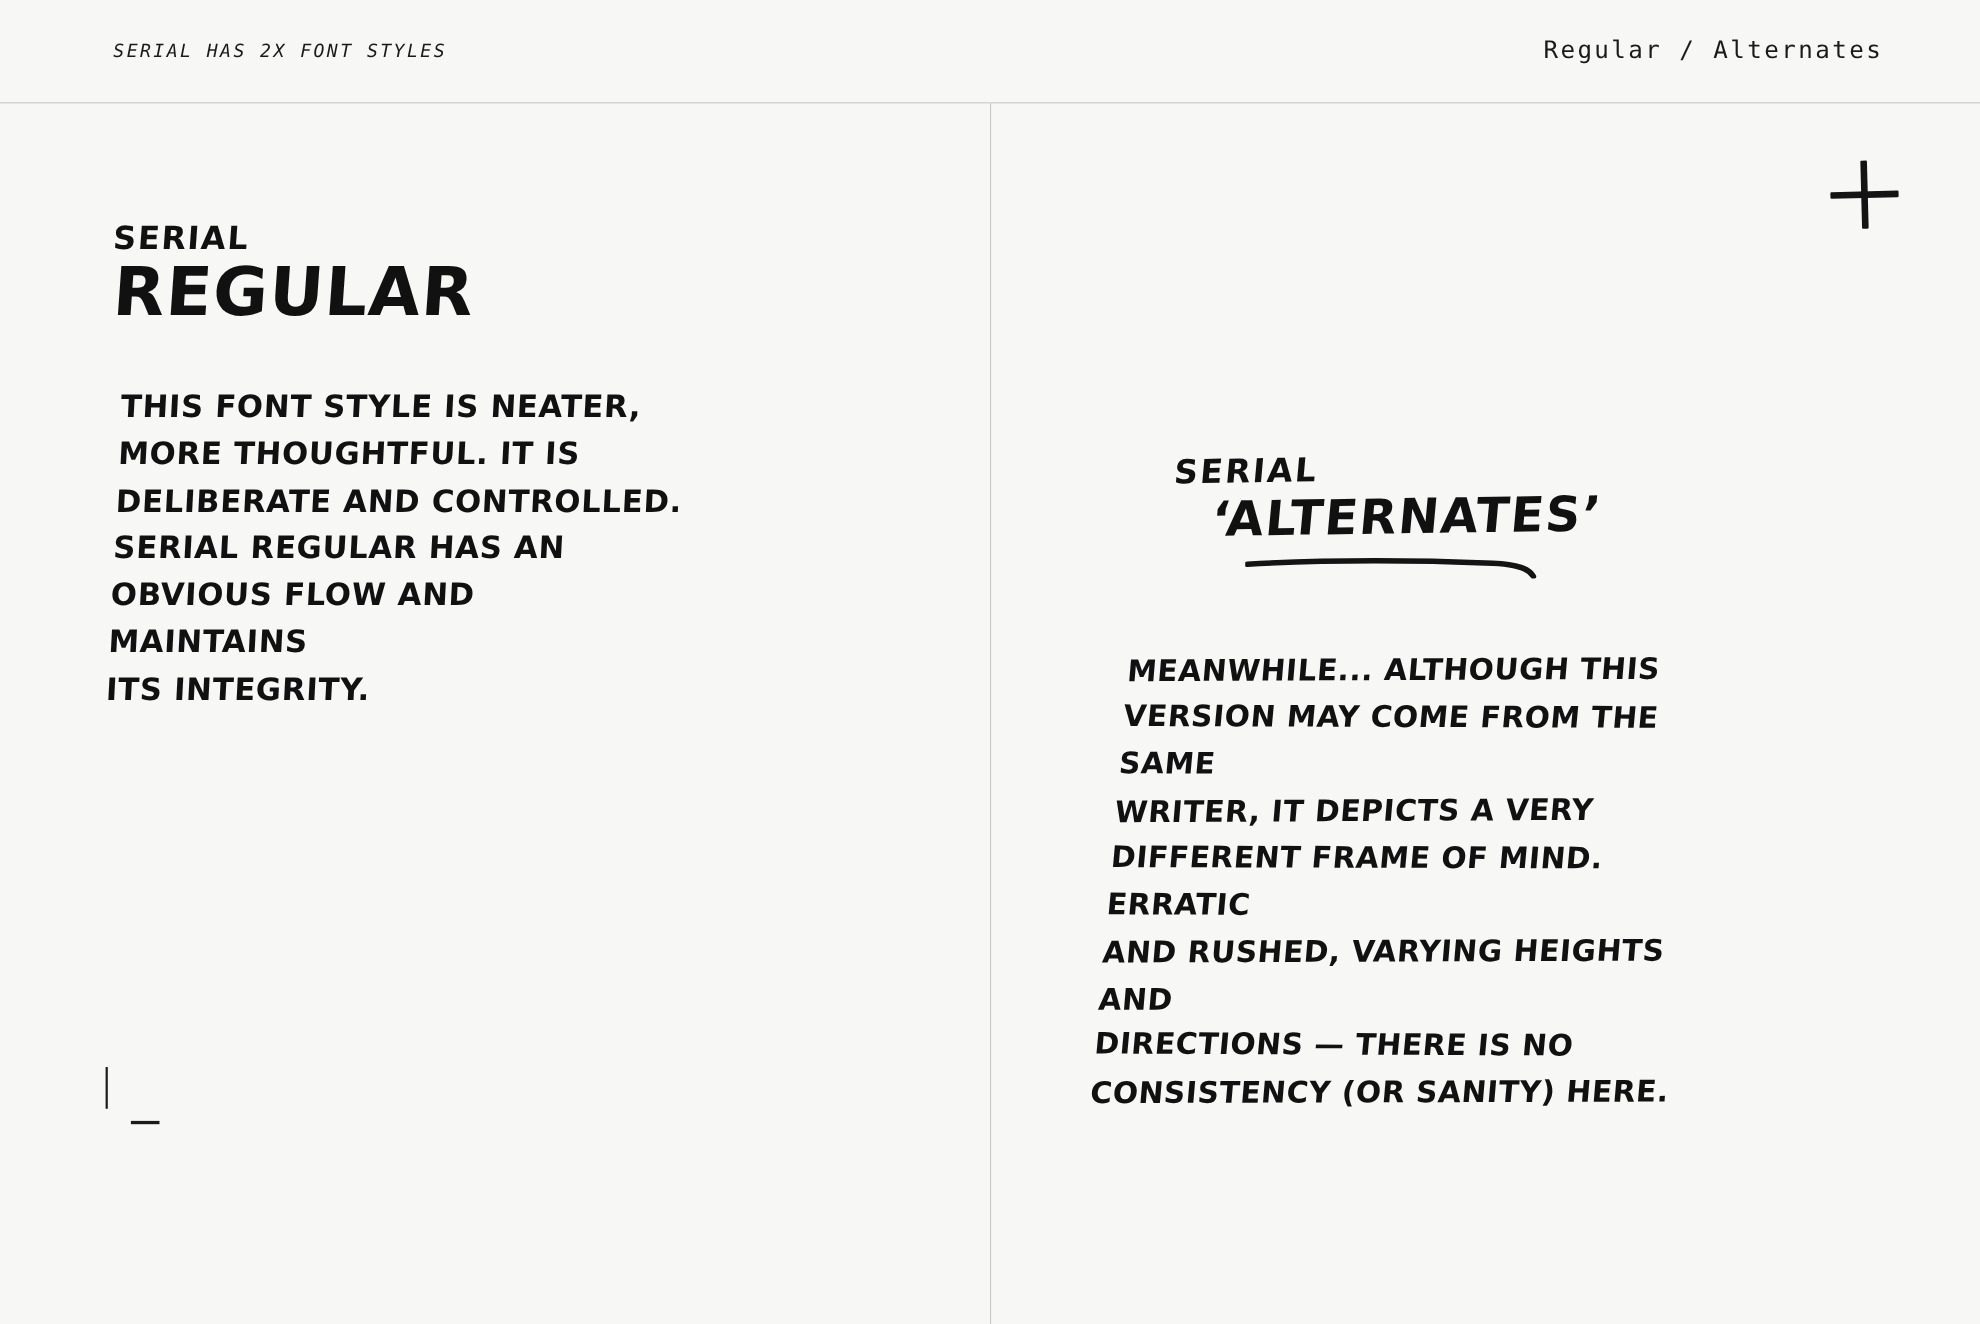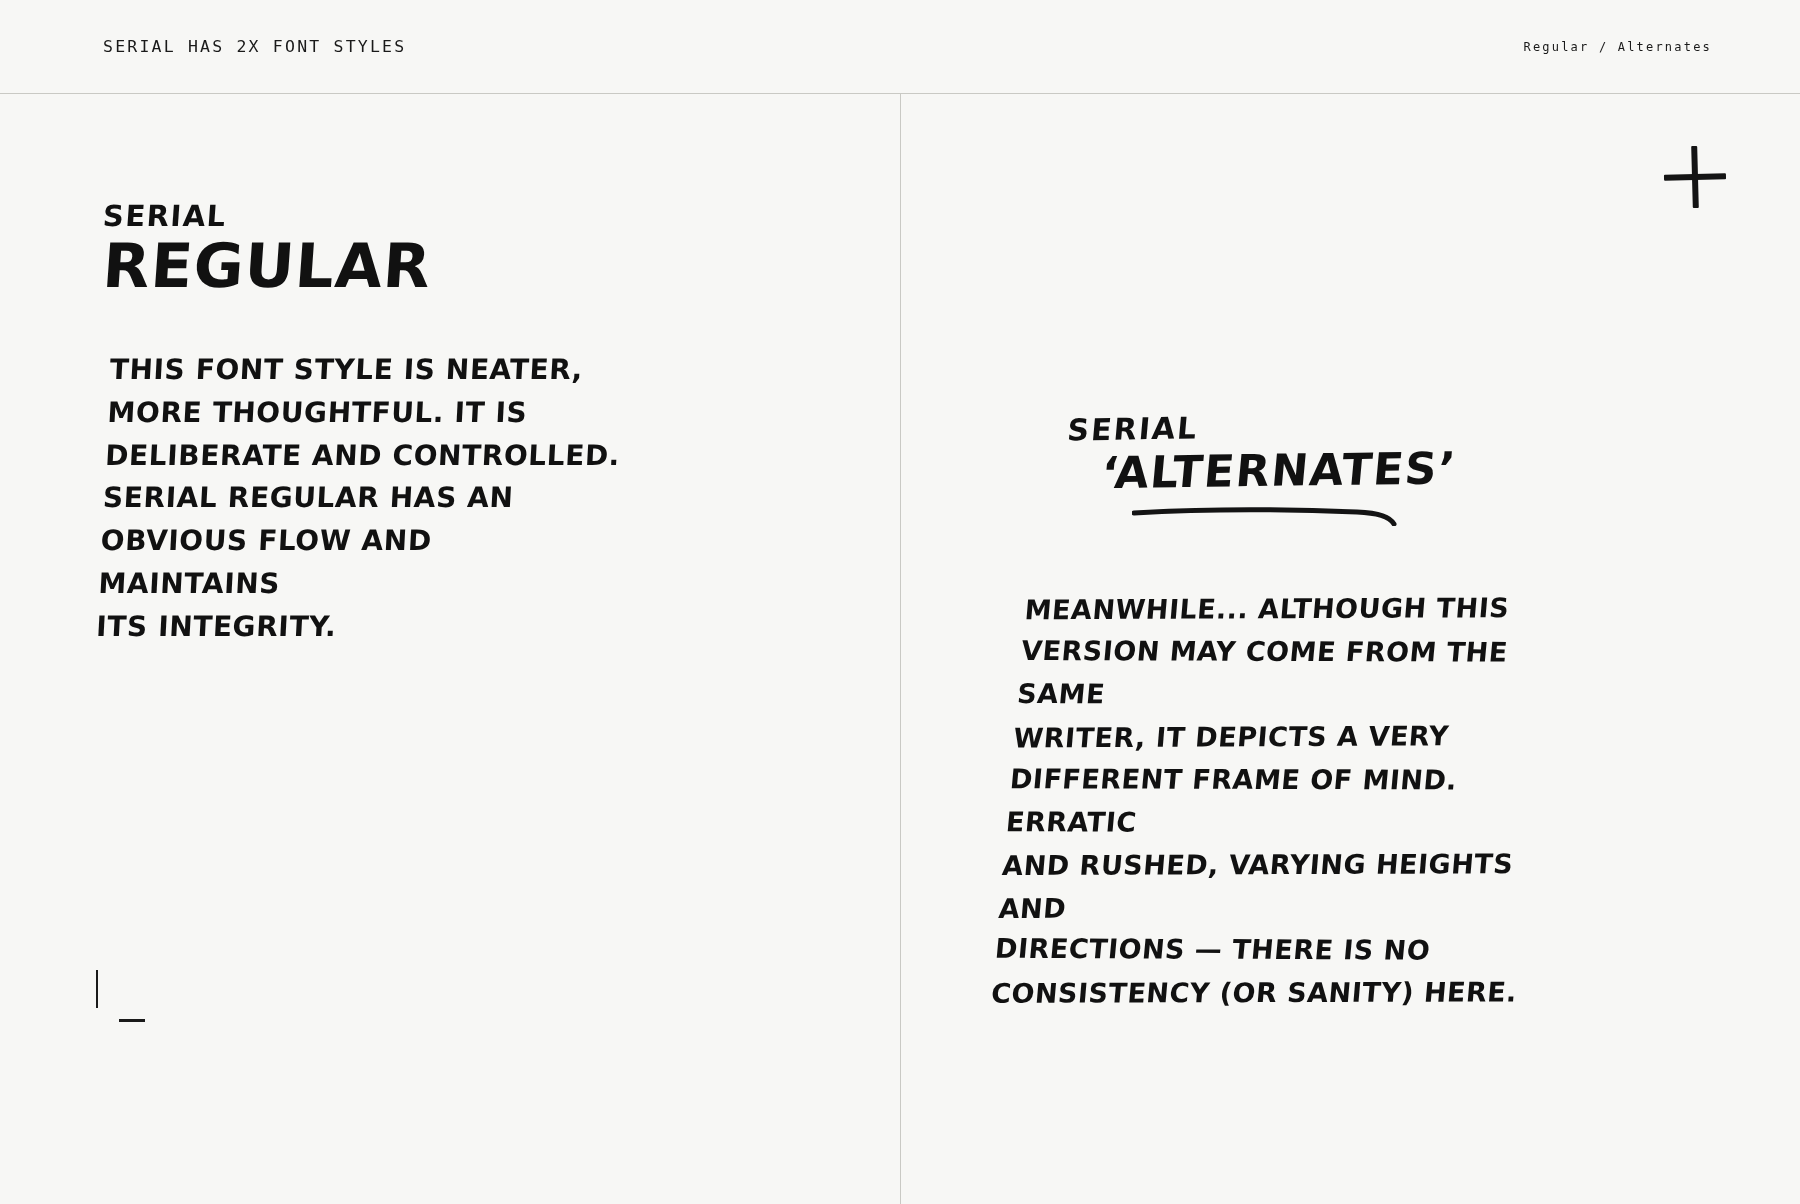--- a/index.html
+++ b/index.html
@@ -31,24 +31,25 @@
     align-items: center;
     justify-content: space-between;
     padding: 0 58px 0 103px;
   }
   .topbar-left {
     font-family: "DejaVu Sans Mono", monospace;
     font-size: 16.5px;
     letter-spacing: 2.2px;
     color: #1a1a1a;
     white-space: nowrap;
+    font-style: italic;
   }
   .topbar-right {
     font-family: "DejaVu Sans Mono", monospace;
-    font-size: 12px;
+    font-size: 22px;
     letter-spacing: 2.2px;
     color: #1a1a1a;
     white-space: nowrap;
     padding-right: 30px;
   }
 
   
   .divider {
     position: absolute;
     top: 94px;

